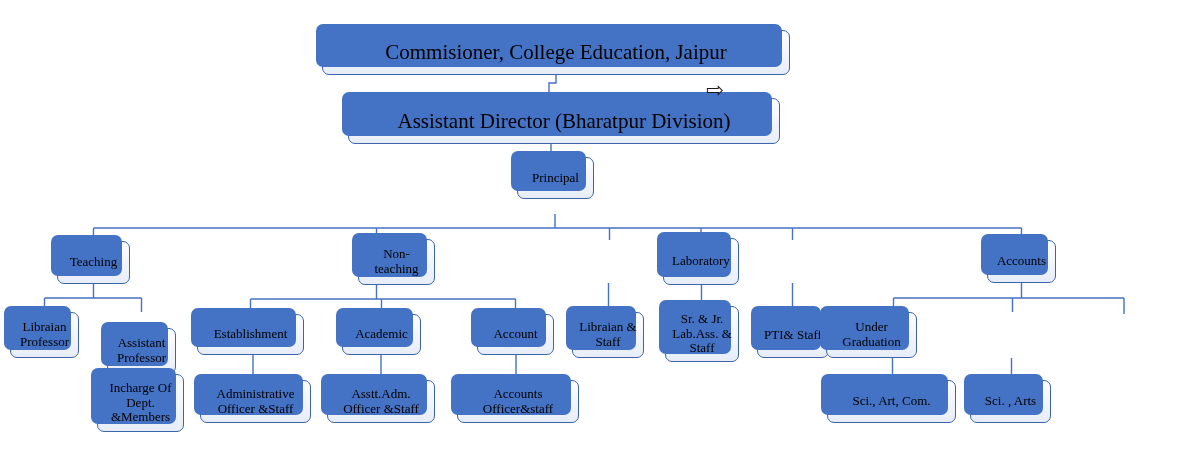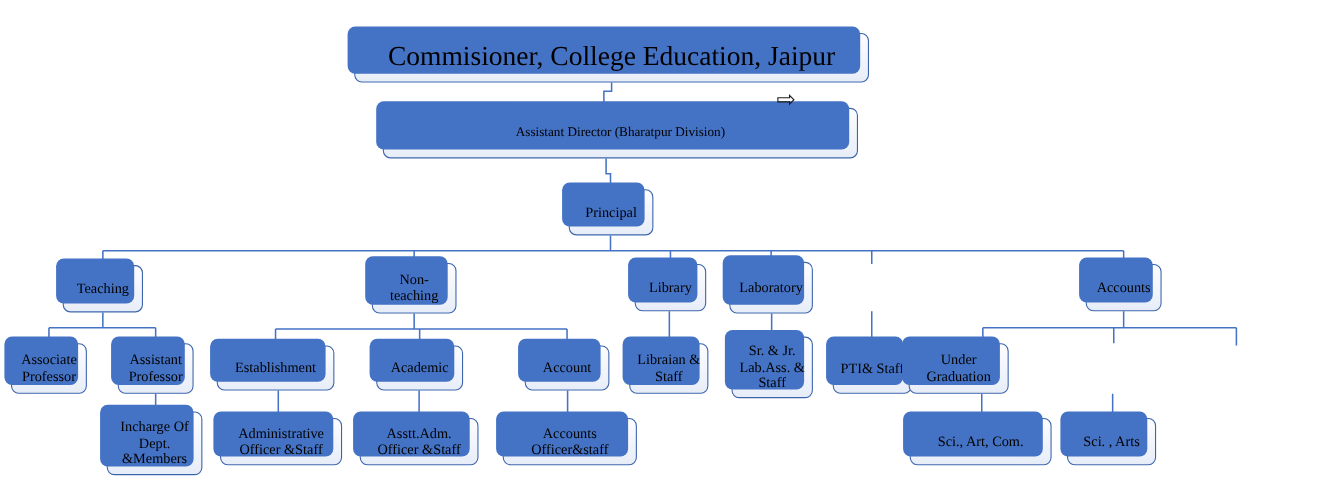--- a/index.html
+++ b/index.html
@@ -22,22 +22,22 @@
     padding:2px 5px;box-sizing:border-box;
     z-index:2;
   }
   .node::before{
     content:"";
     position:absolute;left:-7px;top:-7px;
     width:100%;height:100%;
     background:#4472c4;border-radius:7px;
     z-index:-1;
   }
-  .title{font-size:25px;align-items:center;}
-  .mid{font-size:12px;text-align:center;}
+  .title{font-size:21px;align-items:center;}
+  .mid{font-size:21px;text-align:center;}
   .brk span{overflow-wrap:anywhere;}
   .arrow{
     position:absolute;z-index:3;
     font-family:"DejaVu Sans",sans-serif;
     font-size:21px;color:#1a1a1a;line-height:1;
   }
 </style>
 </head>
 <body>
 
@@ -83,50 +83,47 @@
   <div class="arrow" style="left:706px;top:80px">⇨</div>
 
   <div class="node title" style="left:322px;top:30px;width:468px;height:45px">
     <span>Commisioner, College Education, Jaipur</span>
   </div>
 
   <div class="node mid" style="left:348px;top:98px;width:432px;height:46px">
     <span>Assistant Director (Bharatpur Division)</span>
   </div>
 
-  <div class="node" style="left:517px;top:172px;width:77px;height:42px">
+  <div class="node" style="left:517px;top:157px;width:77px;height:42px">
     <span>Principal</span>
   </div>
 
   <div class="node" style="left:57px;top:241px;width:73px;height:43px">
     <span>Teaching</span>
   </div>
 
-  <div class="node" style="left:338px;top:239px;width:77px;height:46px">
+  <div class="node" style="left:358px;top:239px;width:77px;height:46px">
     <span>Non-teaching</span>
   </div>
 
-  <div class="node" style="left:577px;top:240px;width:65px;height:43px">
-    <span>Library</span>
-  </div>
 
   <div class="node brk" style="left:663px;top:238px;width:76px;height:47px">
     <span>Laboratory</span>
   </div>
 
 
   <div class="node" style="left:987px;top:240px;width:69px;height:43px">
     <span>Accounts</span>
   </div>
 
   <div class="node" style="left:10px;top:312px;width:69px;height:46px">
-    <span>Associate Professor</span>
+    <span>Libraian Professor</span>
   </div>
 
-  <div class="node" style="left:107px;top:312px;width:69px;height:46px">
+  <div class="node" style="left:107px;top:328px;width:69px;height:46px">
     <span>Assistant Professor</span>
   </div>
 
   <div class="node" style="left:197px;top:314px;width:107px;height:41px">
     <span>Establishment</span>
   </div>
 
   <div class="node" style="left:342px;top:314px;width:79px;height:41px">
     <span>Academic</span>
   </div>

